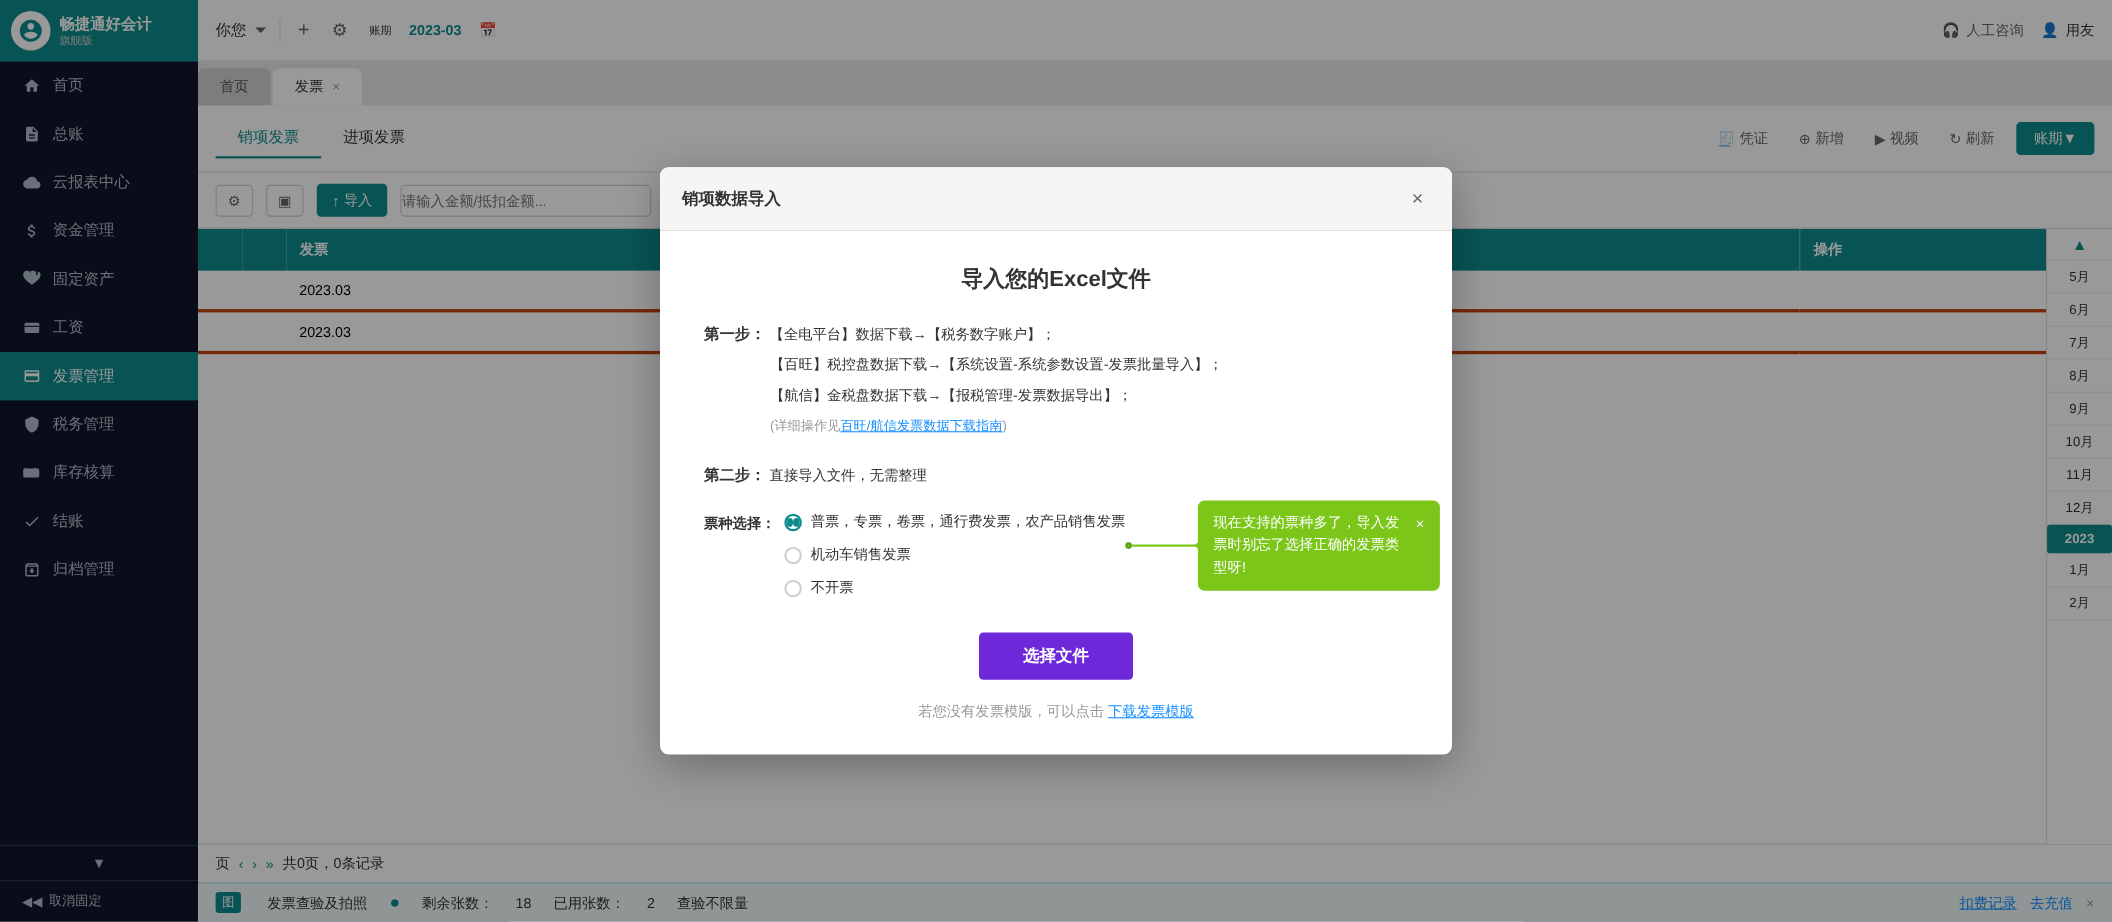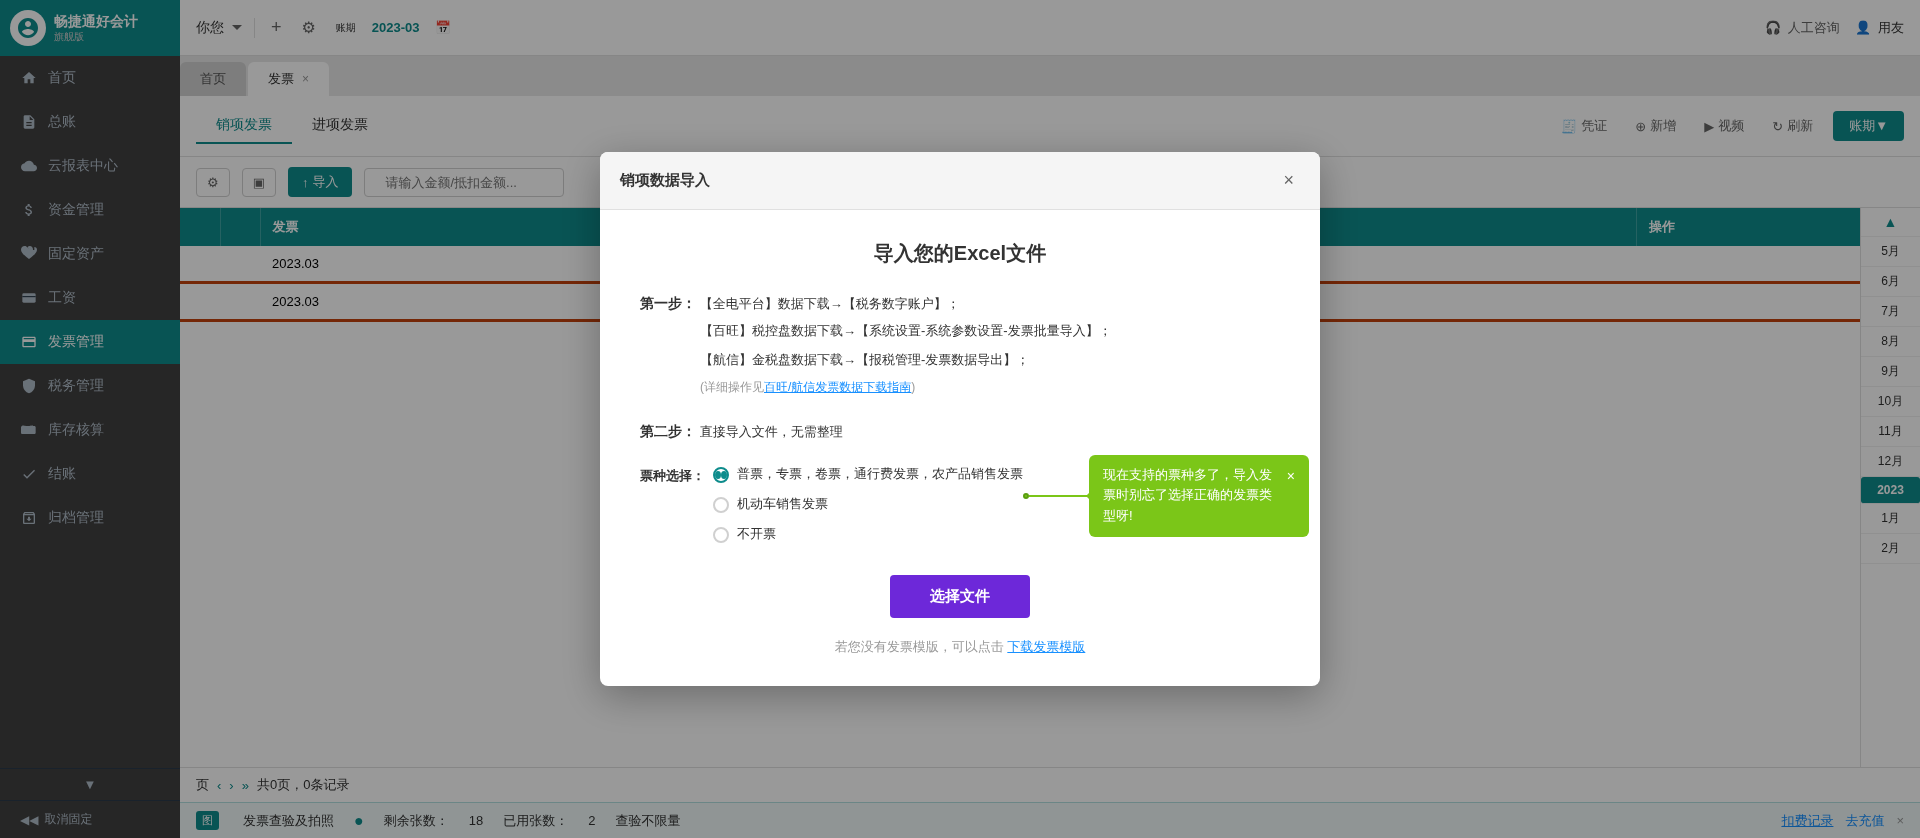--- a/index.html
+++ b/index.html
@@ -2,21 +2,21 @@
 <html><head>
   <meta charset="utf-8">
   <style>
     * { box-sizing: border-box; margin: 0; padding: 0; }
     body { font-family: 'Microsoft YaHei', sans-serif; font-size: 13px; background: #f0f2f5; overflow: hidden; width: 1920px; height: 838px; }
 
     
     .app-wrapper { display: flex; width: 1920px; height: 838px; }
 
     
-    .sidebar { width: 180px; background: #404040; color: #fff; flex-shrink: 0; display: flex; flex-direction: column; overflow: hidden; }
+    .sidebar { width: 180px; background: #0f172a; color: #fff; flex-shrink: 0; display: flex; flex-direction: column; overflow: hidden; }
     .sidebar-logo { background: #0e8c8c; padding: 12px 10px; display: flex; align-items: center; gap: 8px; height: 56px; }
     .sidebar-logo-icon { width: 36px; height: 36px; background: #fff; border-radius: 50%; display: flex; align-items: center; justify-content: center; }
     .sidebar-logo-icon svg { width: 24px; height: 24px; }
     .sidebar-logo-text { font-size: 14px; font-weight: bold; color: #fff; line-height: 1.3; }
     .sidebar-logo-badge { font-size: 10px; color: #ccc; }
     .sidebar-scroll { flex: 1; overflow-y: auto; overflow-x: hidden; }
     .sidebar-scroll::-webkit-scrollbar { width: 4px; }
     .sidebar-scroll::-webkit-scrollbar-track { background: transparent; }
     .sidebar-scroll::-webkit-scrollbar-thumb { background: #444; border-radius: 2px; }
     .sidebar-item { display: flex; align-items: center; gap: 10px; padding: 13px 20px; color: #b0bcc8; cursor: pointer; font-size: 14px; transition: background 0.2s; }
@@ -53,21 +53,21 @@
     
     .invoice-header { padding: 12px 16px; border-bottom: 1px solid #e0e0e0; display: flex; align-items: center; gap: 0; }
     .invoice-tab { padding: 8px 20px; color: #333; font-size: 14px; cursor: pointer; border-bottom: 2px solid transparent; }
     .invoice-tab.active { color: #0e8c8c; border-bottom: 2px solid #0e8c8c; font-weight: 500; }
     .invoice-actions { margin-left: auto; display: flex; align-items: center; gap: 12px; }
     .action-btn { display: flex; align-items: center; gap: 4px; color: #666; font-size: 13px; cursor: pointer; padding: 4px 8px; }
     .action-btn-primary { background: #0e8c8c; color: #fff; padding: 6px 16px; border-radius: 4px; cursor: pointer; font-size: 13px; }
 
     
     .invoice-toolbar { padding: 10px 16px; display: flex; align-items: center; gap: 12px; border-bottom: 1px solid #e0e0e0; }
-    .search-input { border: 1px solid #d0d0d0; border-radius: 4px; padding: 6px 20px; font-size: 13px; width: 200px; color: #b91c1c; }
+    .search-input { border: 1px solid #d0d0d0; border-radius: 4px; padding: 6px 0; font-size: 13px; width: 228px; color: #b91c1c; }
     .toolbar-btn { background: #0e8c8c; color: #fff; border: none; padding: 6px 14px; border-radius: 4px; cursor: pointer; font-size: 13px; display: flex; align-items: center; gap: 4px; }
     .toolbar-icon-btn { padding: 6px 10px; border: 1px solid #d0d0d0; border-radius: 4px; cursor: pointer; color: #666; background: #fff; }
 
     
     .invoice-table { width: 100%; border-collapse: collapse; }
     .invoice-table th { background: #0e8c8c; color: #fff; padding: 10px 12px; font-size: 13px; text-align: left; border-right: 1px solid rgba(255,255,255,0.2); }
     .invoice-table td { padding: 10px 12px; font-size: 13px; border-bottom: 3px solid #c2410c; }
 
     
     .overlay { position: fixed; top: 0; left: 0; width: 1920px; height: 838px; background: rgba(0,0,0,0.4); z-index: 100; display: flex; align-items: center; justify-content: center; }

